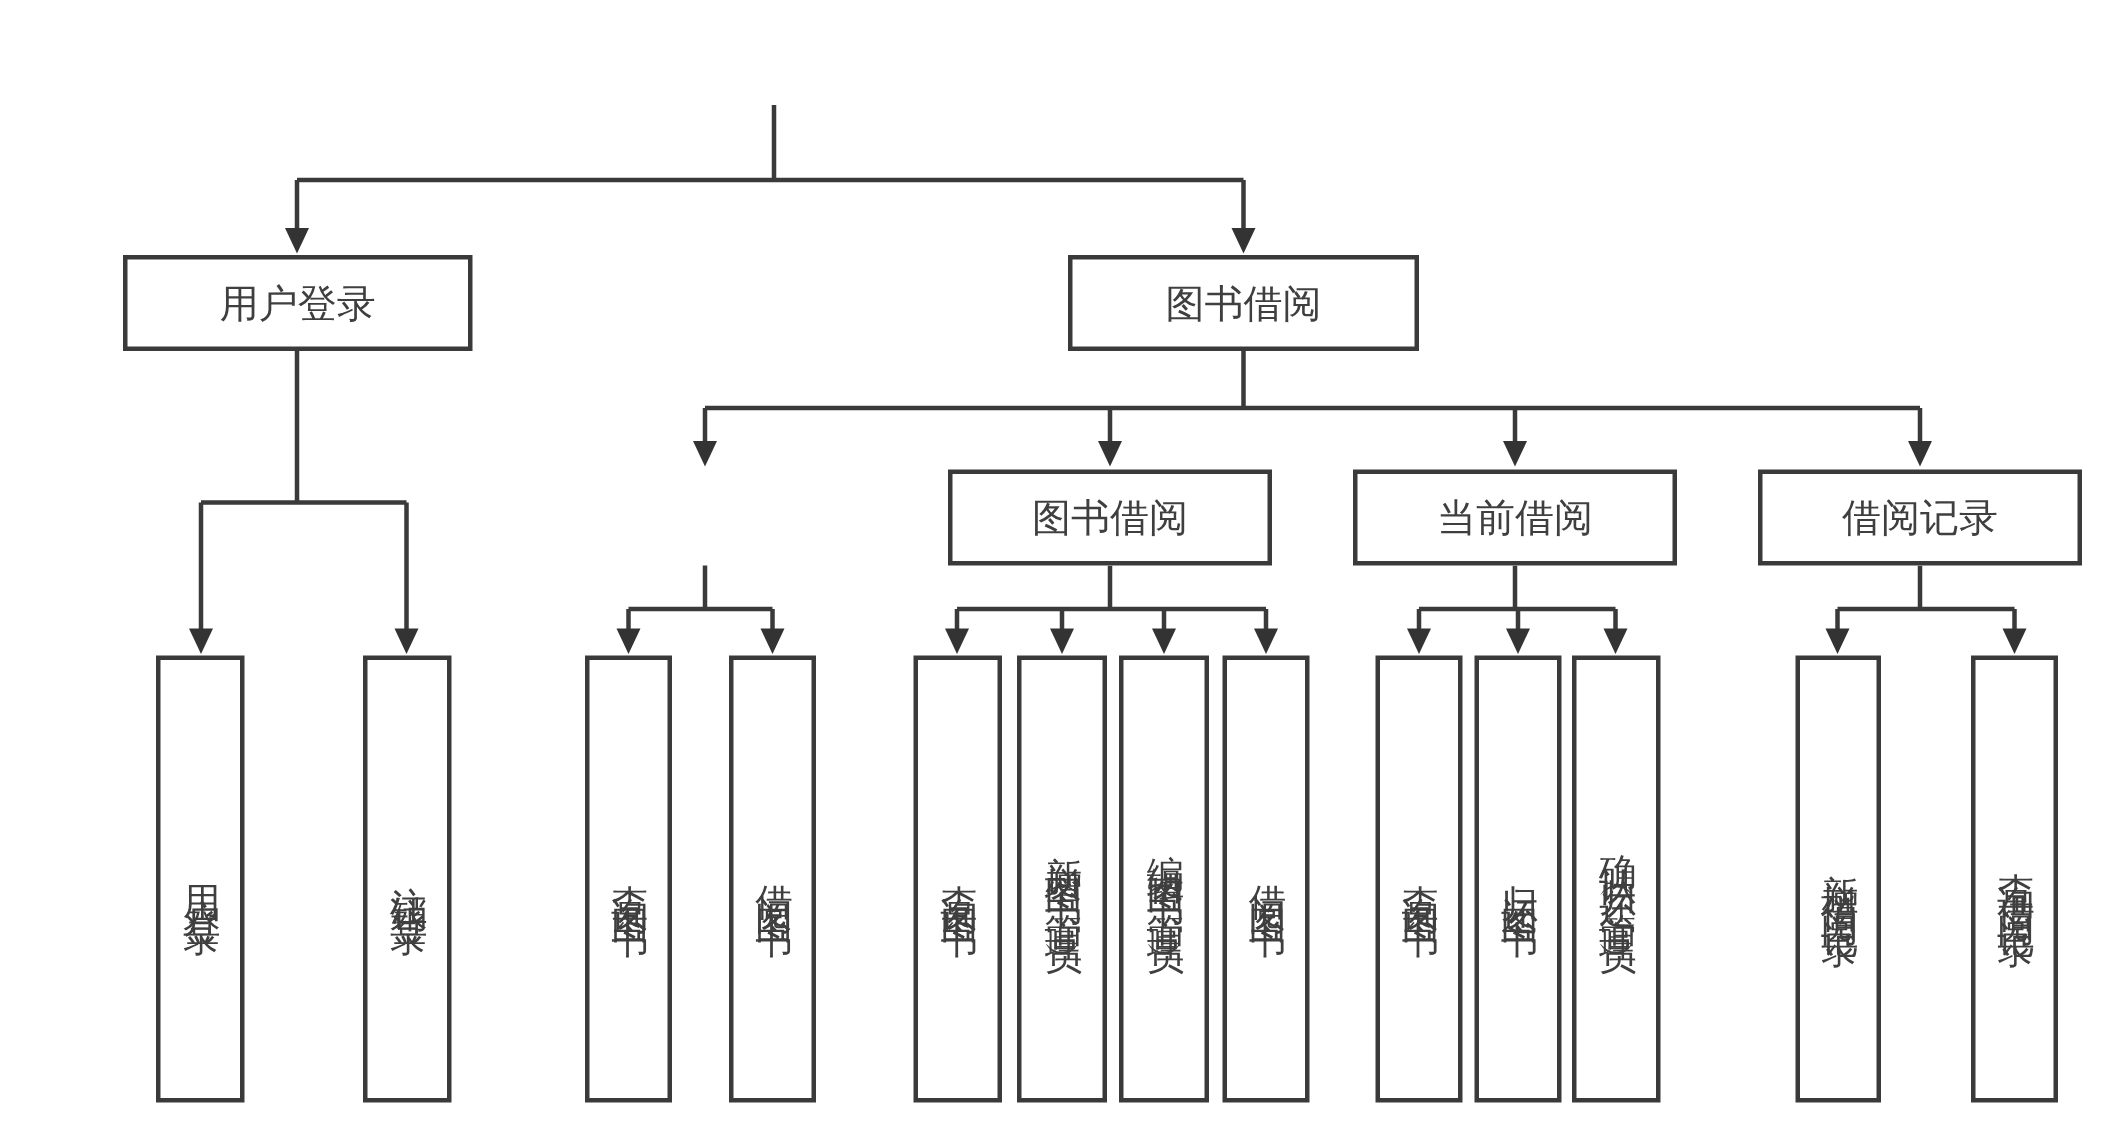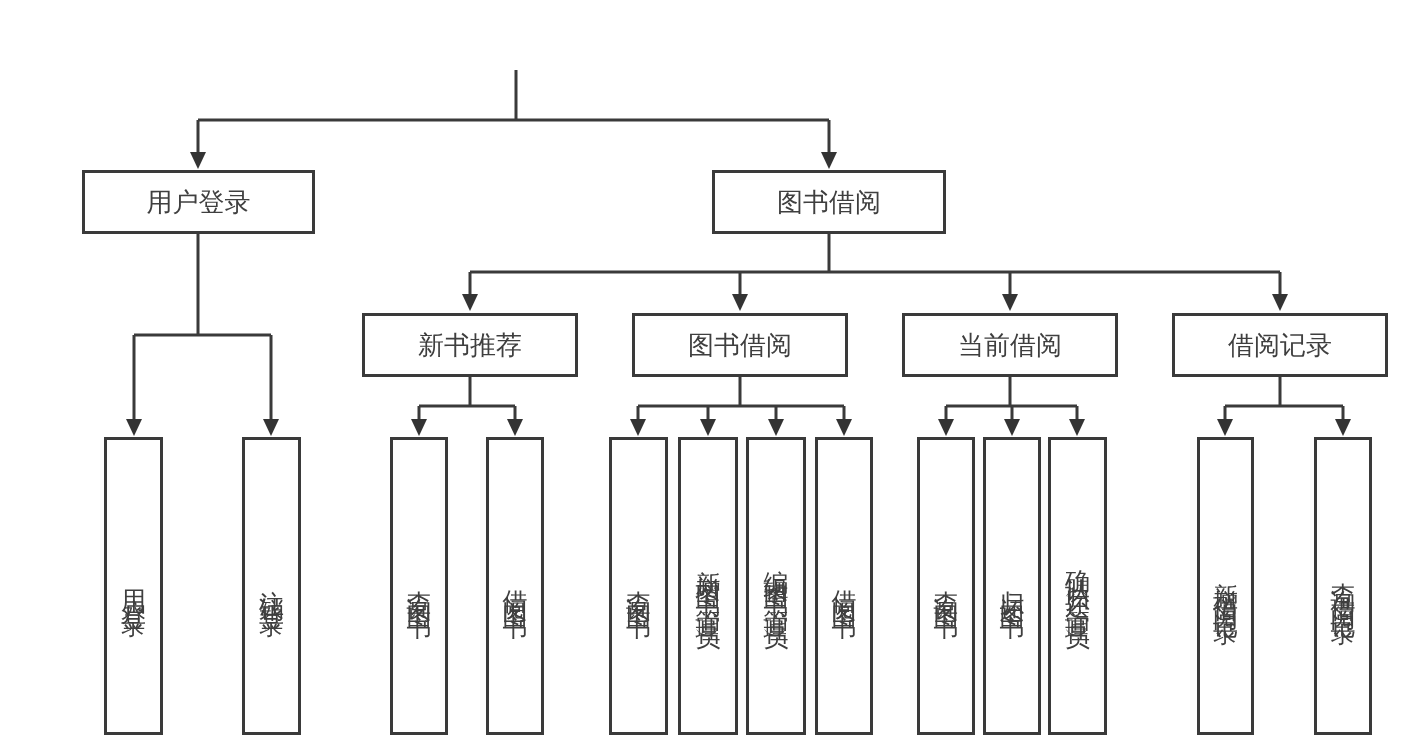--- a/index.html
+++ b/index.html
@@ -93,23 +93,20 @@
   </svg>
 
 
   <div class="box l2a">
     <span class="hlabel">用户登录</span>
   </div>
   <div class="box l2b">
     <span class="hlabel">图书借阅</span>
   </div>
 
-  <div class="box l3 l3a">
-    <span class="hlabel">新书推荐</span>
-  </div>
   <div class="box l3 l3b">
     <span class="hlabel">图书借阅</span>
   </div>
   <div class="box l3 l3c">
     <span class="hlabel">当前借阅</span>
   </div>
   <div class="box l3 l3d">
     <span class="hlabel">借阅记录</span>
   </div>
 

